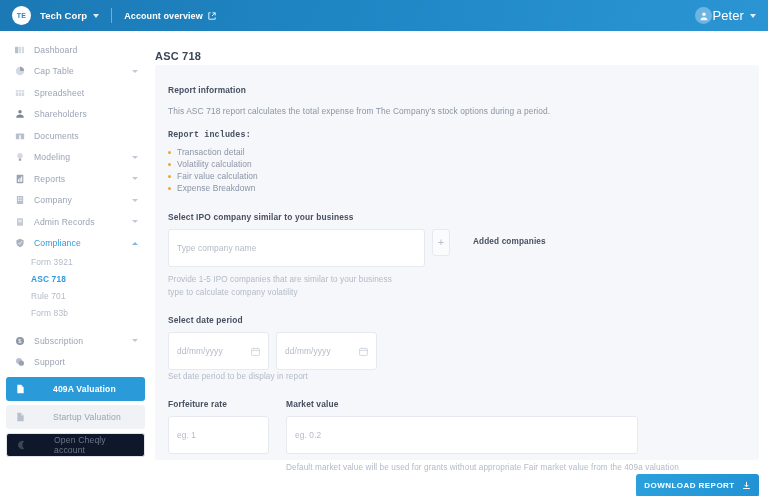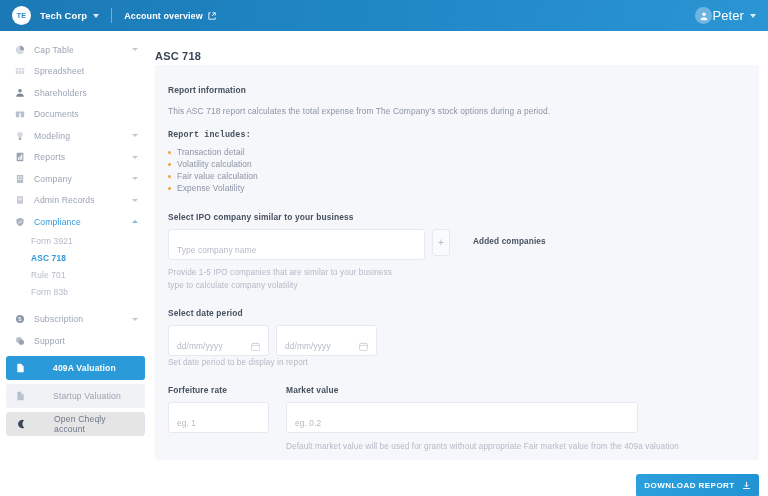--- a/index.html
+++ b/index.html
@@ -95,21 +95,21 @@
 
   .btn-nav {
     margin: 4px 6px 0 6px; height: 24px; border-radius: 3px;
     display: flex; align-items: center; padding: 0 9px;
     font-size: 8.6px; letter-spacing: .15px; cursor: pointer; gap: 19px;
   }
   .btn-nav .ico { width: 11px; height: 11px; margin-right: 8px; flex: none;
                   display:flex; align-items:center; justify-content:center; }
   .btn-409a { background: #2b9ad9; color: #ffffff; font-weight: bold; }
   .btn-startup { background: #f0f2f5; color: #9aa3b4; }
-  .btn-cheqly { background: #e5e5e5; color: #6e7788; border: 1px solid #e2e6ec; }
+  .btn-cheqly { background: #0f172a; color: #6e7788; border: 1px solid #e2e6ec; }
 
   
   .main {
     position: absolute; top: 31px; left: 151px;
     width: 617px; height: 465px; background: #ffffff;
   }
   .page-title {
     margin: 19px 0 0 4px; font-size: 11px; color: #3b4657;
     font-weight: bold; letter-spacing: .2px;
   }
@@ -142,21 +142,21 @@
 
   .field-label {
     font-size: 8.4px; font-weight: bold; color: #46505f;
     letter-spacing: .15px;
   }
   .helper {
     font-size: 8.2px; color: #b3bac7; line-height: 13px; letter-spacing: .1px;
   }
   .inp {
     background: #ffffff; border: 1px solid #e6e9ef; border-radius: 3px;
-    height: 31px; display: flex; align-items: flex-end;
+    height: 38px; display: flex; align-items: center;
     padding: 4px 8px; font-size: 8.4px; color: #b3bac7; letter-spacing: .1px;
   }
   .inp .ph { flex: 1 1 auto; }
   .plus-btn {
     width: 18px; height: 27px; border: 1px solid #e6e9ef; border-radius: 3px;
     background: #fafbfc; color: #b3bac7; font-size: 10px;
     display: flex; align-items: center; justify-content: center;
     cursor: pointer; flex: none;
   }
 
@@ -201,20 +201,30 @@
           <path d="M1.8 11c0-2.3 1.9-3.6 4.2-3.6S10.2 8.7 10.2 11z" fill="#ffffff" opacity=".92"></path>
         </svg>
       </div>
       <div class="user-name">Peter</div>
       <div class="chev-down"></div>
     </div>
   </div>
 
   <div class="sidebar">
 
+    <div class="nav-item">
+      <span class="ico">
+        <svg width="10" height="10" viewBox="0 0 12 12">
+            <rect x="0" y="2" width="4" height="8" rx=".6" fill="#b9c0cd"></rect>
+            <rect x="5" y="2" width="2.4" height="8" rx=".6" fill="#d4d9e2"></rect>
+            <rect x="8.4" y="2" width="2.4" height="8" rx=".6" fill="#d4d9e2"></rect>
+          </svg>
+      </span>
+      <span class="lbl">Dashboard</span>
+    </div>
 
     <div class="nav-item">
       <span class="ico">
         <svg width="10" height="10" viewBox="0 0 12 12">
             <circle cx="6" cy="6" r="5" fill="#d4d9e2"></circle>
             <path d="M6 6V1a5 5 0 0 1 5 5z" fill="#9aa3b4"></path>
           </svg>
       </span>
       <span class="lbl">Cap Table</span>
       <span class="caret"></span>
@@ -379,21 +389,21 @@
       <div class="sec-head">Report information</div>
 
       <div class="para">This ASC 718 report calculates the total expense from The Company's stock options during a period.</div>
 
       <div class="sub-head">Report includes:</div>
 
       <ul class="includes">
         <li>Transaction detail</li>
         <li>Volatility calculation</li>
         <li>Fair value calculation</li>
-        <li>Expense Volatility</li>
+        <li>Expense Breakdown</li>
       </ul>
 
       <div style="margin-top:18px;">
         <div class="field-label">Select IPO company similar to your business</div>
         <div class="row-ipo">
           <div class="inp" style="width:257px;">
             <span class="ph">Type company name</span>
           </div>
           <div class="plus-btn" style="margin-left:7px;">+</div>
           <div class="added-head">Added companies</div>

